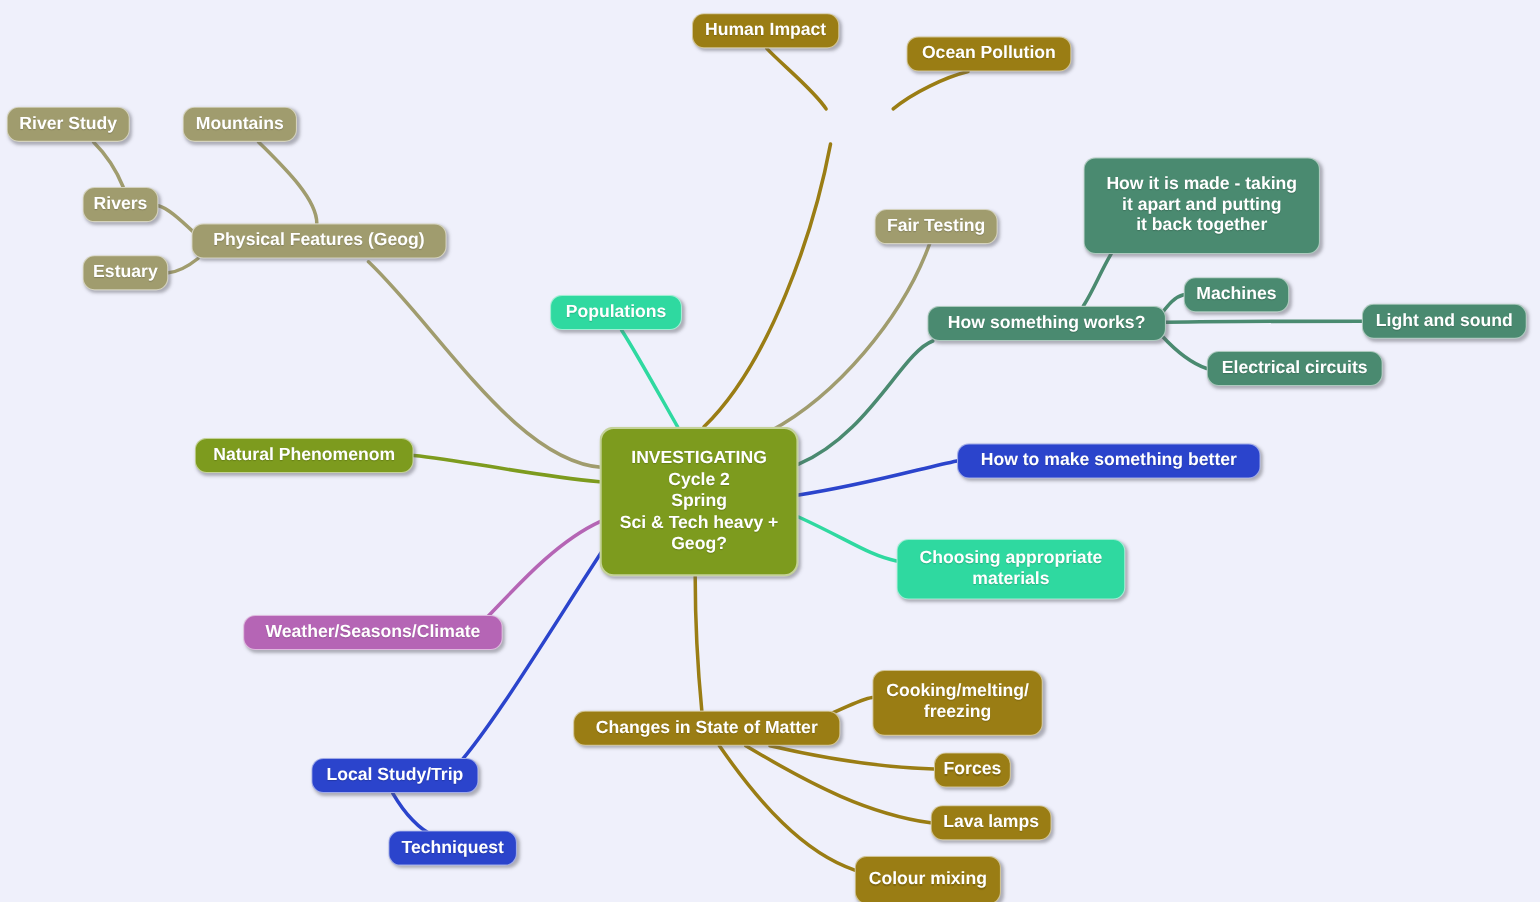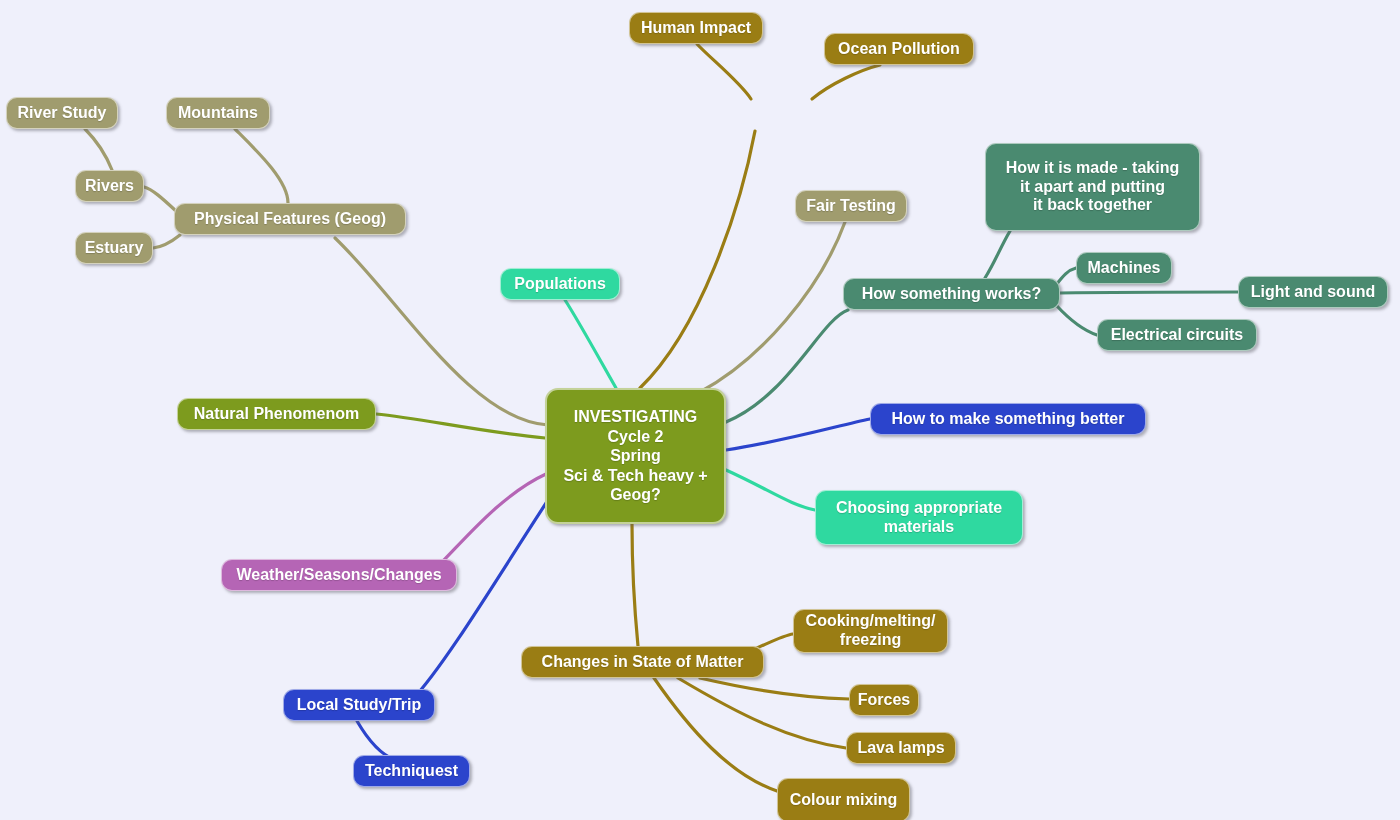--- a/index.html
+++ b/index.html
@@ -91,25 +91,25 @@
 it back together</span></div>
     <div class="node" style="left: 1076px; top: 252px; width: 96px; height: 32px; background: rgb(74, 138, 112); font-size: 16px;"><span>Machines</span></div>
     <div class="node" style="left: 843px; top: 278px; width: 217px; height: 32px; background: rgb(74, 138, 112); font-size: 16px;"><span>How something works?</span></div>
     <div class="node" style="left: 1238px; top: 276px; width: 150px; height: 32px; background: rgb(74, 138, 112); font-size: 16px;"><span>Light and sound</span></div>
     <div class="node" style="left: 1097px; top: 319px; width: 160px; height: 32px; background: rgb(74, 138, 112); font-size: 16px;"><span>Electrical circuits</span></div>
     <div class="node" style="left: 500px; top: 268px; width: 120px; height: 32px; background: rgb(47, 217, 160); font-size: 16px;"><span>Populations</span></div>
     <div class="node" style="left: 177px; top: 398px; width: 199px; height: 32px; background: rgb(125, 155, 30); font-size: 16px;"><span>Natural Phenomenom</span></div>
     <div class="node" style="left: 870px; top: 403px; width: 276px; height: 32px; background: rgb(43, 68, 204); font-size: 16px;"><span>How to make something better</span></div>
     <div class="node" style="left: 815px; top: 490px; width: 208px; height: 55px; background: rgb(47, 217, 160); font-size: 16px;"><span>Choosing appropriate
 materials</span></div>
-    <div class="node" style="left: 221px; top: 559px; width: 236px; height: 32px; background: rgb(181, 101, 181); font-size: 16px;"><span>Weather/Seasons/Changes</span></div>
+    <div class="node" style="left: 221px; top: 559px; width: 236px; height: 32px; background: rgb(181, 101, 181); font-size: 16px;"><span>Weather/Seasons/Climate</span></div>
     <div class="node" style="left: 283px; top: 689px; width: 152px; height: 32px; background: rgb(43, 68, 204); font-size: 16px;"><span>Local Study/Trip</span></div>
     <div class="node" style="left: 353px; top: 755px; width: 117px; height: 32px; background: rgb(43, 68, 204); font-size: 16px;"><span>Techniquest</span></div>
     <div class="node" style="left: 521px; top: 646px; width: 243px; height: 32px; background: rgb(154, 125, 20); font-size: 16px;"><span>Changes in State of Matter</span></div>
-    <div class="node" style="left: 793px; top: 609px; width: 155px; height: 44px; background: rgb(154, 125, 20); font-size: 16px;"><span>Cooking/melting/
+    <div class="node" style="left: 793px; top: 609px; width: 155px; height: 60px; background: rgb(154, 125, 20); font-size: 16px;"><span>Cooking/melting/
 freezing</span></div>
     <div class="node" style="left: 849px; top: 684px; width: 70px; height: 32px; background: rgb(154, 125, 20); font-size: 16px;"><span>Forces</span></div>
     <div class="node" style="left: 846px; top: 732px; width: 110px; height: 32px; background: rgb(154, 125, 20); font-size: 16px;"><span>Lava lamps</span></div>
     <div class="node" style="left: 777px; top: 778px; width: 133px; height: 44px; background: rgb(154, 125, 20); font-size: 16px;"><span>Colour mixing</span></div>
     <div class="node central" style="left: 545px; top: 388px; width: 181px; height: 136px; background: rgb(125, 155, 30); font-size: 16px;"><span>INVESTIGATING
 Cycle 2
 Spring
 Sci &amp; Tech heavy +
 Geog?</span></div>
   </div>

